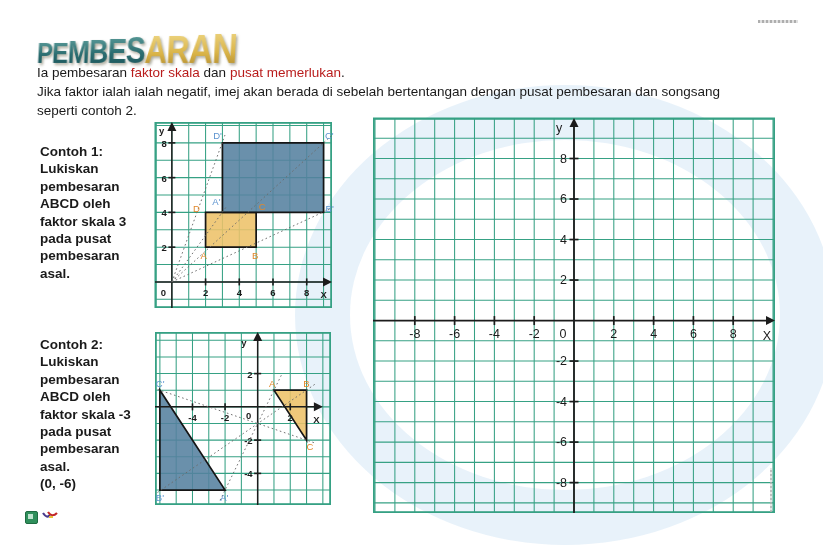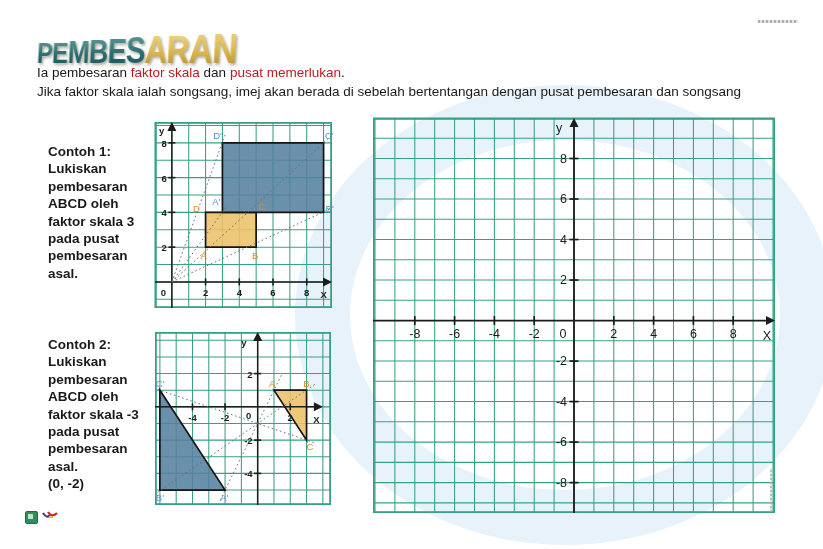--- a/index.html
+++ b/index.html
@@ -13,21 +13,21 @@
          transform:skewX(-3deg) scaleX(.82);transform-origin:left bottom;
          filter:drop-shadow(2px 2px 1.5px rgba(110,105,80,.55));}
   #title span{font-weight:800;-webkit-background-clip:text;background-clip:text;
               -webkit-text-fill-color:transparent;margin-right:-1px;}
   #title .tl-teal{color:#2f7376;background-image:linear-gradient(180deg,#66a6a3 0%,#2c6e71 55%,#174f55 100%);}
   #title .tl-gold{color:#d8b84e;background-image:linear-gradient(180deg,#f2dd90 0%,#d9b347 60%,#a8832a 100%);}
   
   #intro{position:absolute;left:37px;top:63px;font-size:13.5px;line-height:19px;z-index:2;width:770px;}
   .emph{color:#b91c1c;}
   
-  .example-label{position:absolute;left:48px;font-weight:700;font-size:13.5px;line-height:17.4px;z-index:2;}
+  .example-label{position:absolute;left:40px;font-weight:700;font-size:13.5px;line-height:17.4px;z-index:2;}
   #contoh1{top:143px;}
   #contoh2{top:336px;}
   
   svg.grid{position:absolute;overflow:visible;z-index:1;}
   #grid1{left:155px;top:122px;}
   #grid2{left:155px;top:332px;}
   #grid3{left:373px;top:118px;}
   svg text{font-family:"Liberation Sans",sans-serif;}
   .tls{font-size:9.5px;font-weight:700;fill:#1b1b1b;}
   .tll{font-size:12.5px;font-weight:400;fill:#1b1b1b;}
@@ -46,21 +46,22 @@
 <body>
 
 <div id="page">
 
   <div class="wm-ring"></div>
 
   <div id="title"><span class="tl-teal" style="font-size: 29px;">P</span><span class="tl-teal" style="font-size: 30px;">E</span><span class="tl-teal" style="font-size: 32px;">M</span><span class="tl-teal" style="font-size: 33px;">B</span><span class="tl-teal" style="font-size: 35px;">E</span><span class="tl-teal" style="font-size: 36px;">S</span><span class="tl-gold" style="font-size: 38px;">A</span><span class="tl-gold" style="font-size: 39px;">R</span><span class="tl-gold" style="font-size: 41px;">A</span><span class="tl-gold" style="font-size: 43px;">N</span></div>
 
   <div id="intro">
     <div><span>Ia pembesaran </span><span class="emph">faktor skala</span><span> dan </span><span class="emph">pusat memerlukan</span><span>.</span></div>
-    <div>Jika faktor skala ialah songsang, imej akan berada di sebelah bertentangan dengan pusat pembesaran dan songsang</div>
+    <div>Jika faktor ialah ialah negatif, imej akan berada di sebelah bertentangan dengan pusat pembesaran dan songsang</div>
+    <div>seperti contoh 2.</div>
   </div>
 
   <div id="contoh1" class="example-label">
       <div>Contoh 1:</div>
       <div>Lukiskan</div>
       <div>pembesaran</div>
       <div>ABCD oleh</div>
       <div>faktor skala 3</div>
       <div>pada pusat</div>
       <div>pembesaran</div>
@@ -68,21 +69,21 @@
     </div>
   <div id="contoh2" class="example-label">
       <div>Contoh 2:</div>
       <div>Lukiskan</div>
       <div>pembesaran</div>
       <div>ABCD oleh</div>
       <div>faktor skala -3</div>
       <div>pada pusat</div>
       <div>pembesaran</div>
       <div>asal.</div>
-      <div>(0, -2)</div>
+      <div>(0, -6)</div>
     </div>
 
   <svg id="grid1" class="grid" width="177" height="186">
       <line x1="0" y1="0" x2="0" y2="186" stroke="#36a184" stroke-width="1.05"></line>
       <line x1="16.857142857142858" y1="0" x2="16.857142857142858" y2="186" stroke="#36a184" stroke-width="1.05"></line>
       <line x1="33.714285714285715" y1="0" x2="33.714285714285715" y2="186" stroke="#36a184" stroke-width="1.05"></line>
       <line x1="50.57142857142857" y1="0" x2="50.57142857142857" y2="186" stroke="#36a184" stroke-width="1.05"></line>
       <line x1="67.42857142857143" y1="0" x2="67.42857142857143" y2="186" stroke="#36a184" stroke-width="1.05"></line>
       <line x1="84.28571428571429" y1="0" x2="84.28571428571429" y2="186" stroke="#36a184" stroke-width="1.05"></line>
       <line x1="101.14285714285714" y1="0" x2="101.14285714285714" y2="186" stroke="#36a184" stroke-width="1.05"></line>

